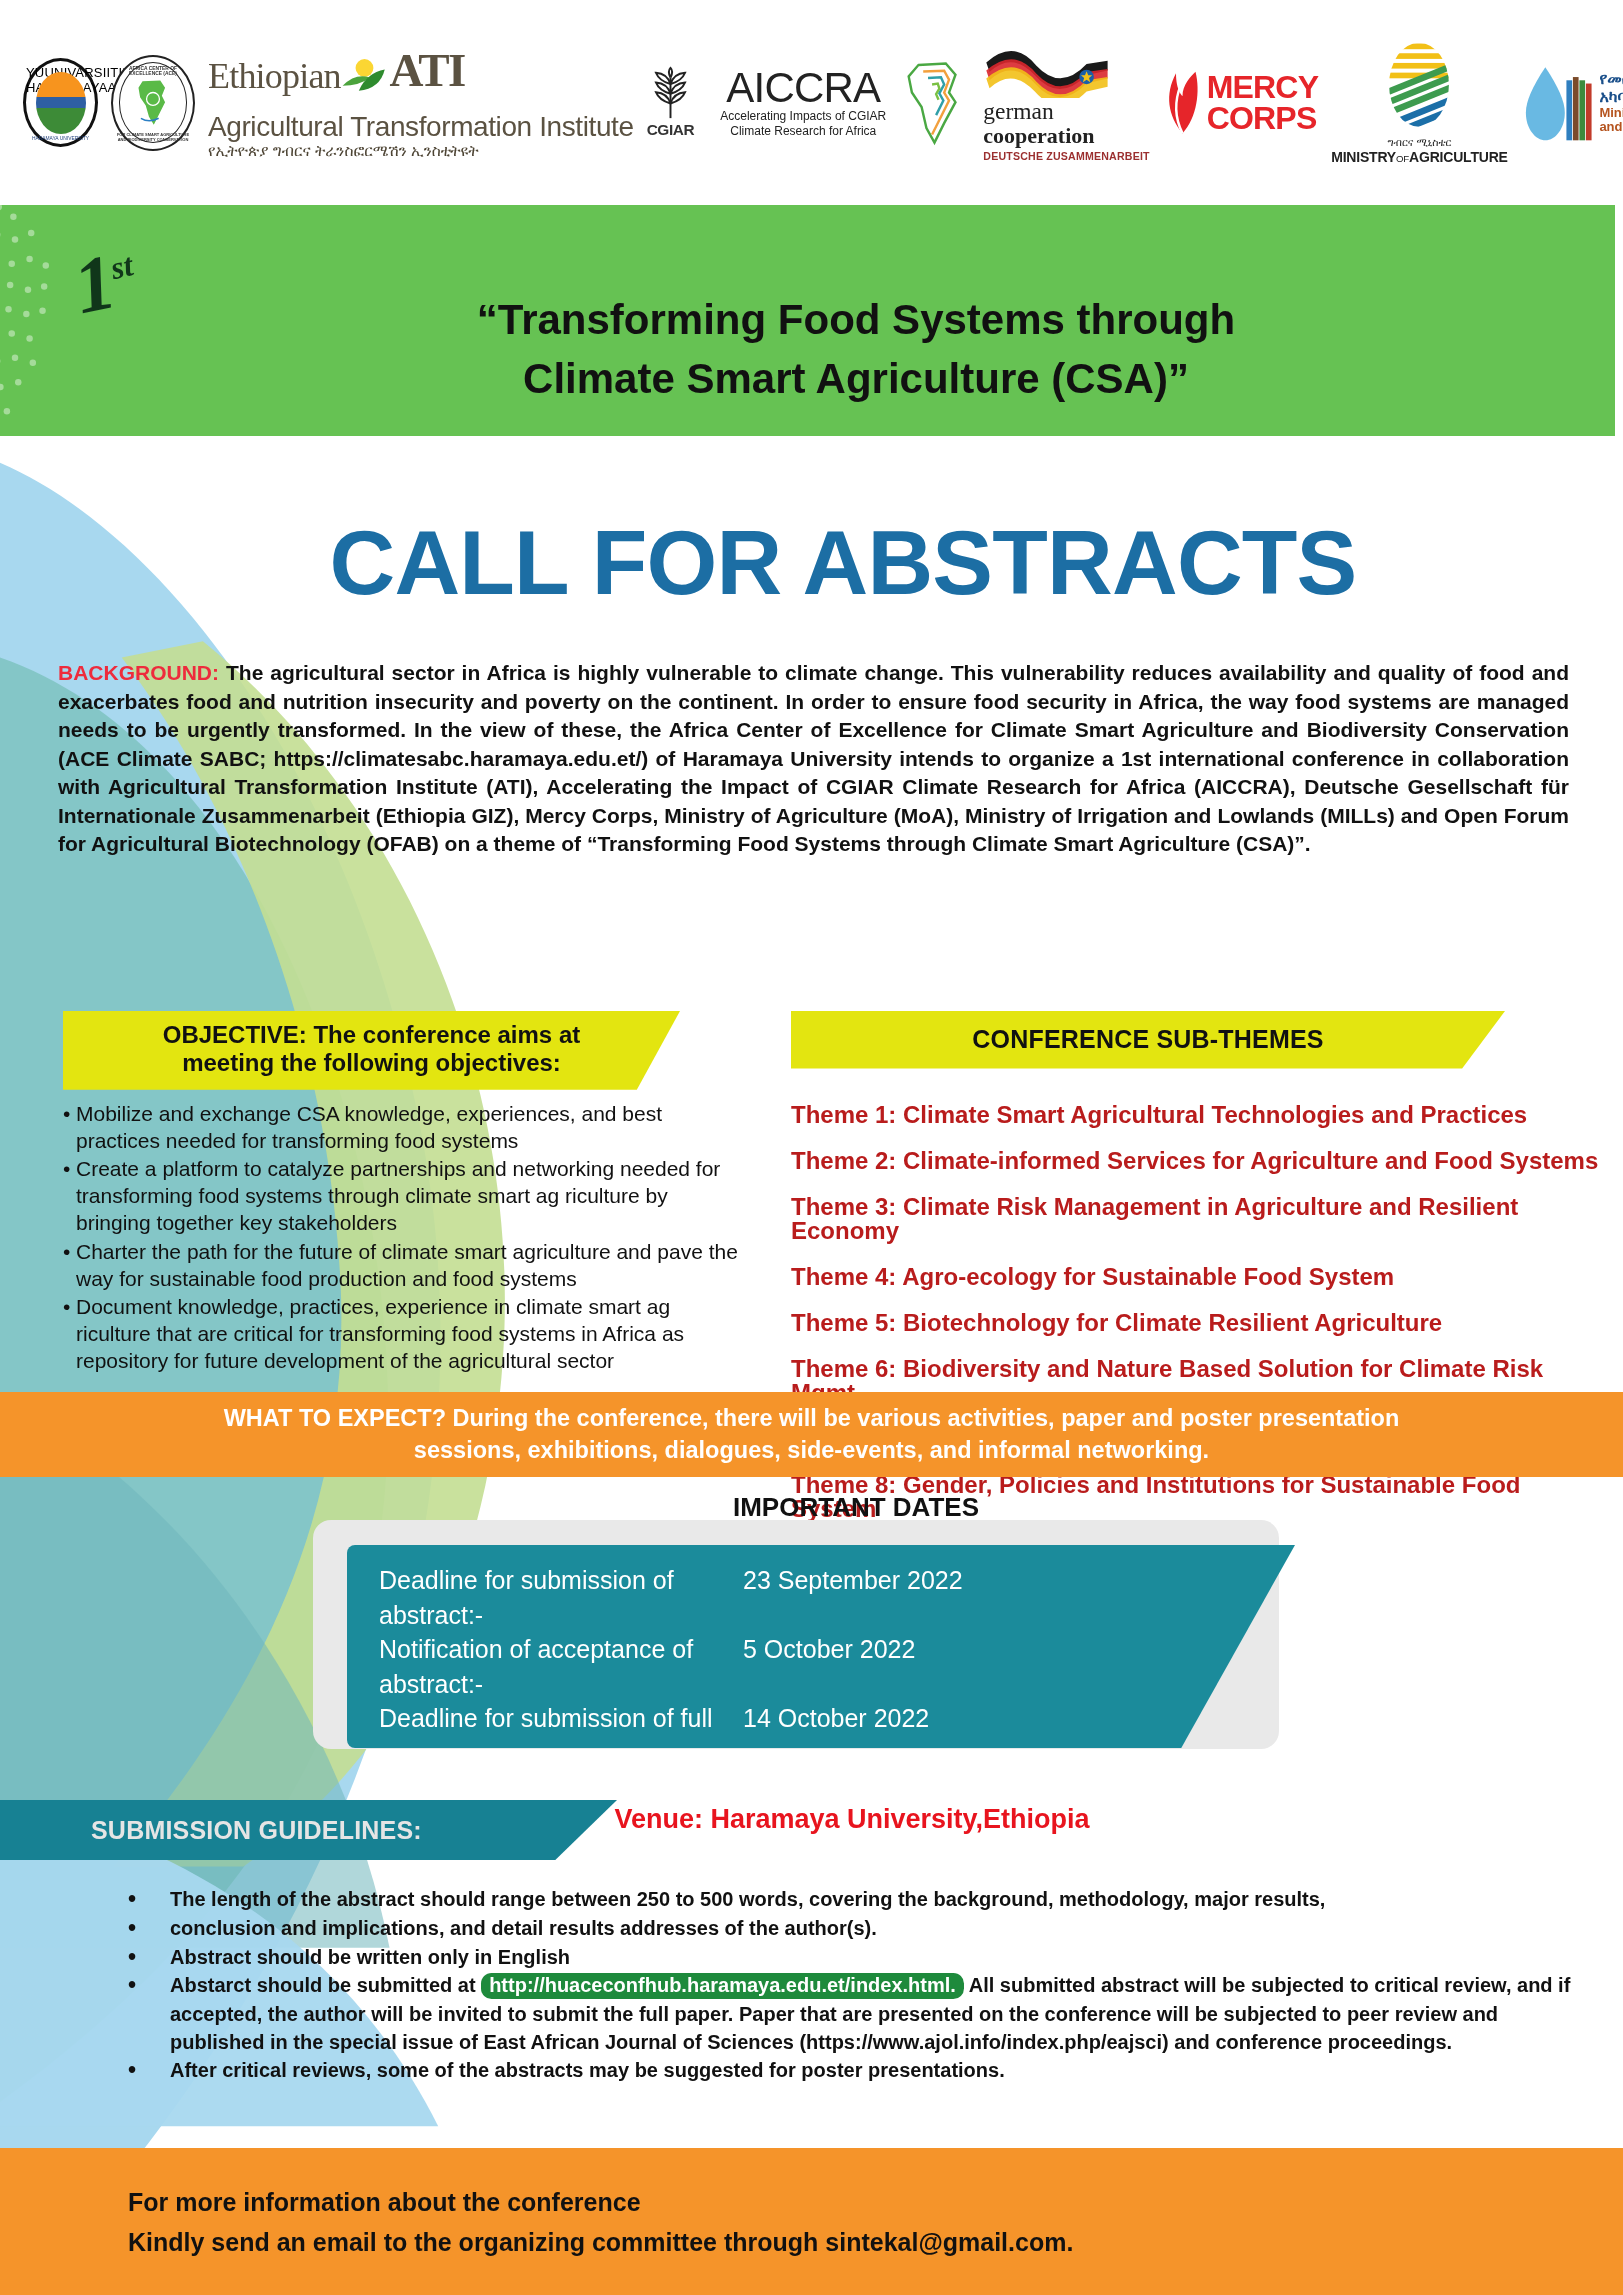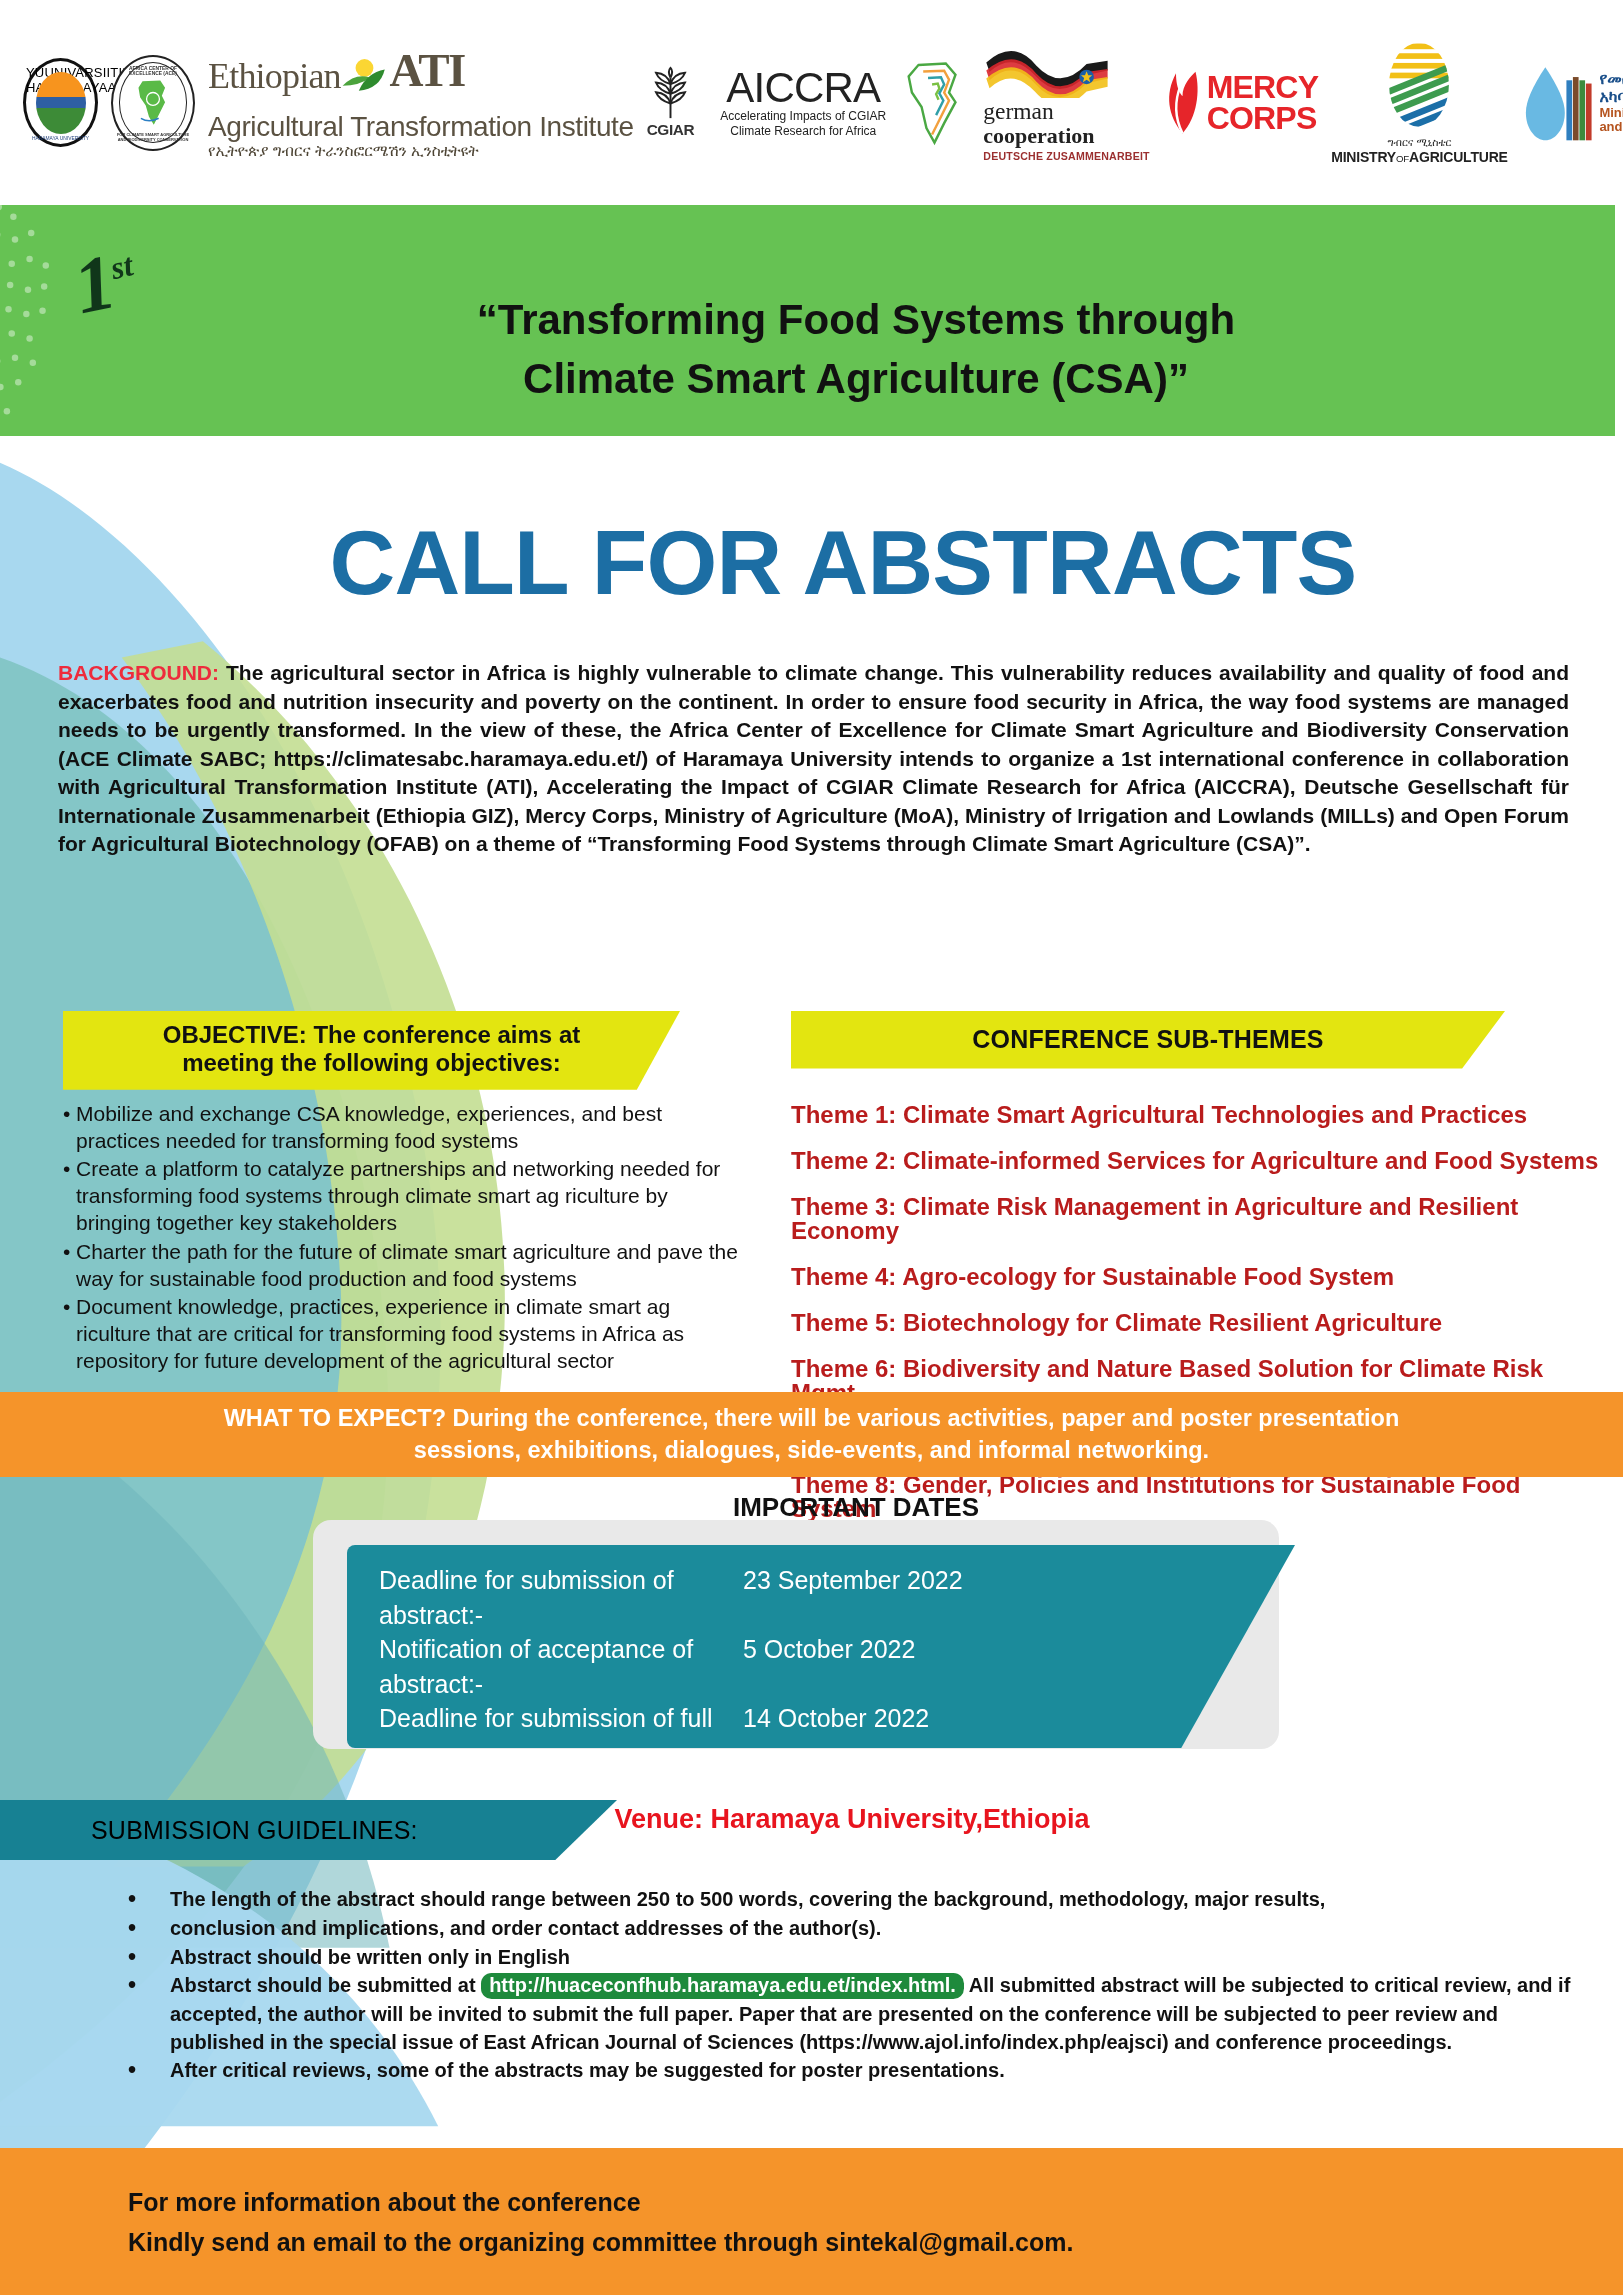--- a/index.html
+++ b/index.html
@@ -122,21 +122,21 @@
   #datesCard .row{display:flex;font-size:25px;line-height:1.38;}
   #datesCard .k{width:364px;flex:0 0 364px;}
   #datesCard .conf{font-size:37px;margin-top:9.7px;letter-spacing:-0.2px;}
   #venue{position:absolute;left:0;right:0;top:1760px;text-align:center;z-index:5;
       font-size:27px;font-weight:bold;color:#e8141e;padding-left:81px;margin-top:44px;}
 
   
   #subTab{position:absolute;left:0;top:1800px;width:617px;height:60px;background:#178193;z-index:4;
       clip-path:polygon(0 0, 100% 0, 90% 100%, 0 100%);
       display:flex;align-items:center;padding-left:91px;box-sizing:border-box;
-      color:#000000;font-weight:normal;font-size:25px;letter-spacing:0.2px;}
+      color:#e5e5e5;font-weight:bold;font-size:25px;letter-spacing:0.2px;}
   #subList{position:absolute;left:128px;top:1885px;width:1453px;z-index:3;
       font-size:20px;font-weight:bold;color:#111;line-height:1.42;}
   #subList .it{display:flex;margin-bottom:0;}
   #subList .b{width:42px;flex:0 0 42px;font-size:23px;line-height:1.25;}
   .urlchip{background:#1e8a3c;color:#fff;border-radius:10.6px;padding:0.8px 8px 2.4px 8px;}
 
   
   #footer{position:absolute;left:0;top:2148px;width:1623px;height:148px;background:#f5942a;z-index:4;
       padding:34px 0 0 128px;box-sizing:border-box;color:#111;font-weight:bold;font-size:25px;
       line-height:1.6;}
@@ -423,21 +423,21 @@
 <div id="venue">Venue: Haramaya University,Ethiopia</div>
 
 <div id="subTab">SUBMISSION GUIDELINES:</div>
 <div id="subList">
   <div class="it">
       <span class="b">•</span>
       <span>The length of the abstract should range between 250 to 500 words, covering the background, methodology, major results,</span>
     </div>
   <div class="it">
       <span class="b">•</span>
-      <span>conclusion and implications, and order contact addresses of the author(s).</span>
+      <span>conclusion and implications, and detail results addresses of the author(s).</span>
     </div>
   <div class="it">
       <span class="b">•</span>
       <span>Abstract should be written only in English</span>
     </div>
   <div class="it">
       <span class="b">•</span>
     <span><span>Abstarct should be submitted at </span><span class="urlchip">http://huaceconfhub.haramaya.edu.et/index.html.</span><span> All submitted abstract will be subjected to critical review, and if accepted, the author will be invited to submit the full paper. Paper that are presented on the conference will be subjected to peer review and published in the special issue of East African Journal of Sciences (https://www.ajol.info/index.php/eajsci) and conference proceedings.</span></span>
   </div>
   <div class="it">

